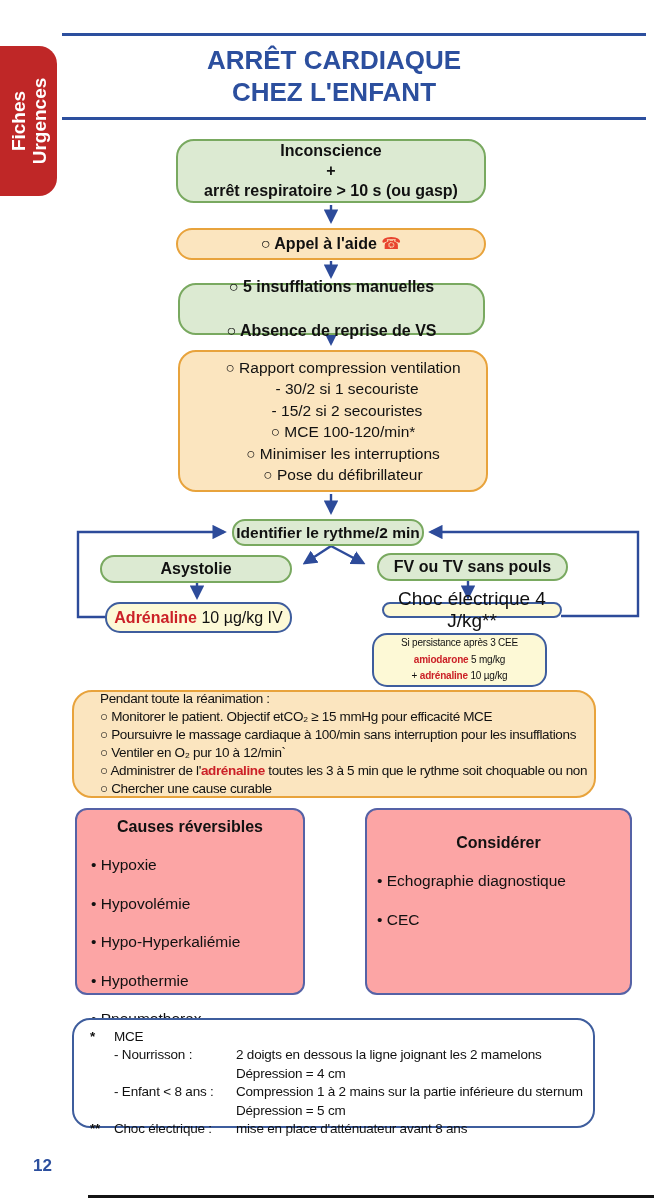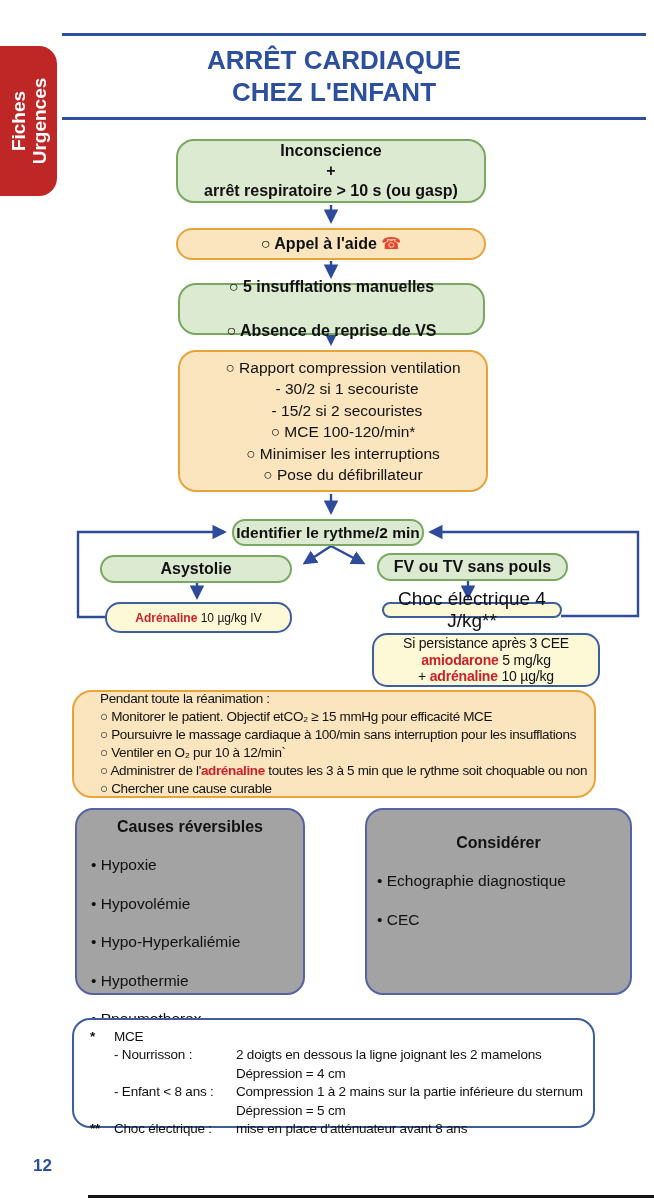--- a/index.html
+++ b/index.html
@@ -4,21 +4,21 @@
 <style>
   html,body{margin:0;padding:0;background:#fff;}
   #page{position:relative;width:654px;height:1200px;background:#ffffff;overflow:hidden;
         font-family:"Liberation Sans","DejaVu Sans",sans-serif;color:#111;}
   svg.connectors{position:absolute;left:0;top:0;z-index:0;}
   .box{position:absolute;z-index:1;box-sizing:border-box;display:flex;flex-direction:column;justify-content:center;}
   .center{align-items:center;text-align:center;}
   .green-box{background:#dcead2;border:2px solid #79a960;border-radius:18px;}
   .orange-box{background:#fbe5bf;border:2px solid #e8a33c;border-radius:18px;}
   .yellow-box{background:#fdf9d6;border:2px solid #3e5d9d;border-radius:15px;}
-  .purple-box{background:#a3a3a3;border:2px solid #5562a6;border-radius:18px;justify-content:flex-start;}
+  .purple-box{background:#fca5a5;border:2px solid #5562a6;border-radius:12px;justify-content:flex-start;}
   .white-box{background:#fff;border:2px solid #3e5d9d;border-radius:18px;justify-content:flex-start;}
   .bold{font-weight:bold;}
   .red{color:#cb2127;font-weight:bold;}
   .rule{position:absolute;height:3px;background:#2c4f9e;z-index:0;}
   .title{position:absolute;left:68px;top:44px;width:532px;text-align:center;
          font-size:26px;font-weight:bold;color:#2c4f9e;line-height:32px;z-index:1;}
   .tab{position:absolute;left:0;top:46px;width:57px;height:150px;background:#bf2727;
        border-radius:0 18px 18px 0;z-index:2;}
   .tab-text{position:absolute;left:50%;top:50%;transform:translate(-50%,-50%) rotate(-90deg);
             color:#fff;font-weight:bold;font-size:19px;line-height:21px;text-align:center;white-space:nowrap;}
@@ -104,31 +104,31 @@
     <div>Identifier le rythme/2 min</div>
   </div>
 
   <div class="box green-box center flow-main" style="left:100px;top:555px;width:192px;height:28px;border-radius:14px;">
     <div>Asystolie</div>
   </div>
   <div class="box green-box center flow-main" style="left:377px;top:553px;width:191px;height:28px;border-radius:14px;">
     <div>FV ou TV sans pouls</div>
   </div>
 
-  <div class="box yellow-box center" style="left:105px;top:602px;width:187px;height:31px;font-size:12px;justify-content:center;">
+  <div class="box yellow-box center" style="left:105px;top:602px;width:187px;height:31px;font-size:16px;justify-content:center;">
     <div>
       <span class="red">Adrénaline</span><span> 10 µg/kg IV</span>
     </div>
   </div>
 
   <div class="box yellow-box center" style="left:382px;top:602px;width:180px;height:16px;font-size:19px;">
     <div>Choc électrique 4 J/kg**</div>
   </div>
 
-  <div class="box yellow-box center" style="left:372px;top:633px;width:228px;height:54px;font-size:14px;line-height:16.5px;letter-spacing:-0.2px;">
+  <div class="box yellow-box center" style="left:372px;top:633px;width:175px;height:54px;font-size:10px;line-height:16.5px;letter-spacing:-0.2px;">
     <div>Si persistance après 3 CEE</div>
     <div><span class="red">amiodarone</span><span> 5 mg/kg</span></div>
     <div><span>+ </span><span class="red">adrénaline</span><span> 10 µg/kg</span></div>
   </div>
 
   <div class="box orange-box" style="left:72px;top:690px;width:524px;height:108px;padding:5px 0 5px 26px;border-radius:20px;">
     <div class="pendant">Pendant toute la réanimation :</div>
     <div class="pendant">○ Monitorer le patient. Objectif etCO₂ ≥ 15 mmHg pour efficacité MCE</div>
     <div class="pendant">○ Poursuivre le massage cardiaque à 100/min sans interruption pour les insufflations</div>
     <div class="pendant">○ Ventiler en O₂ pur 10 à 12/min`</div>

